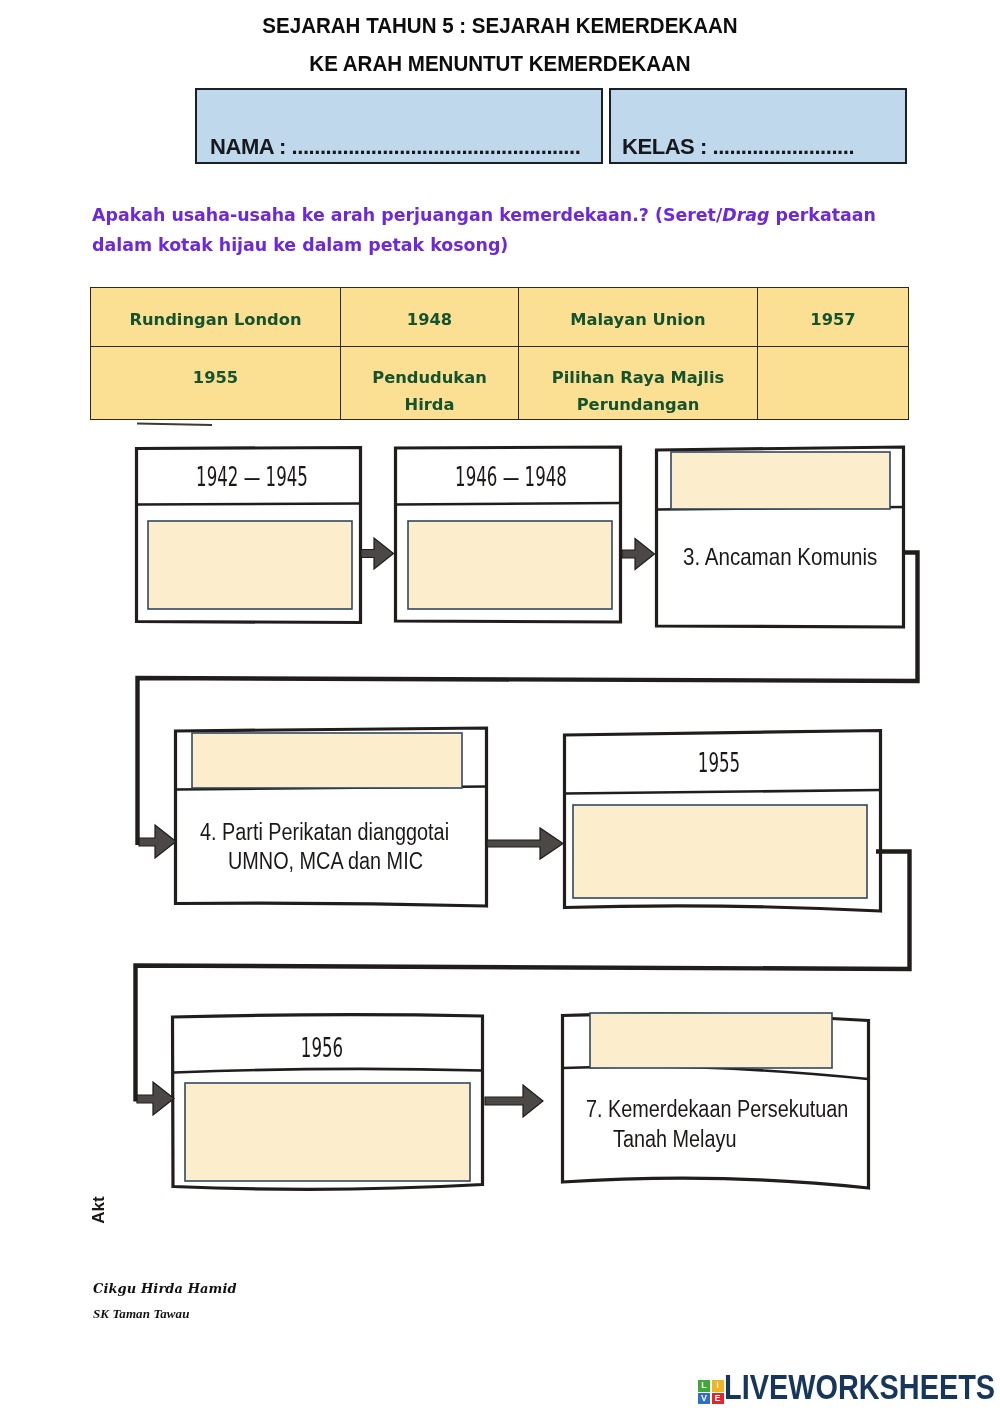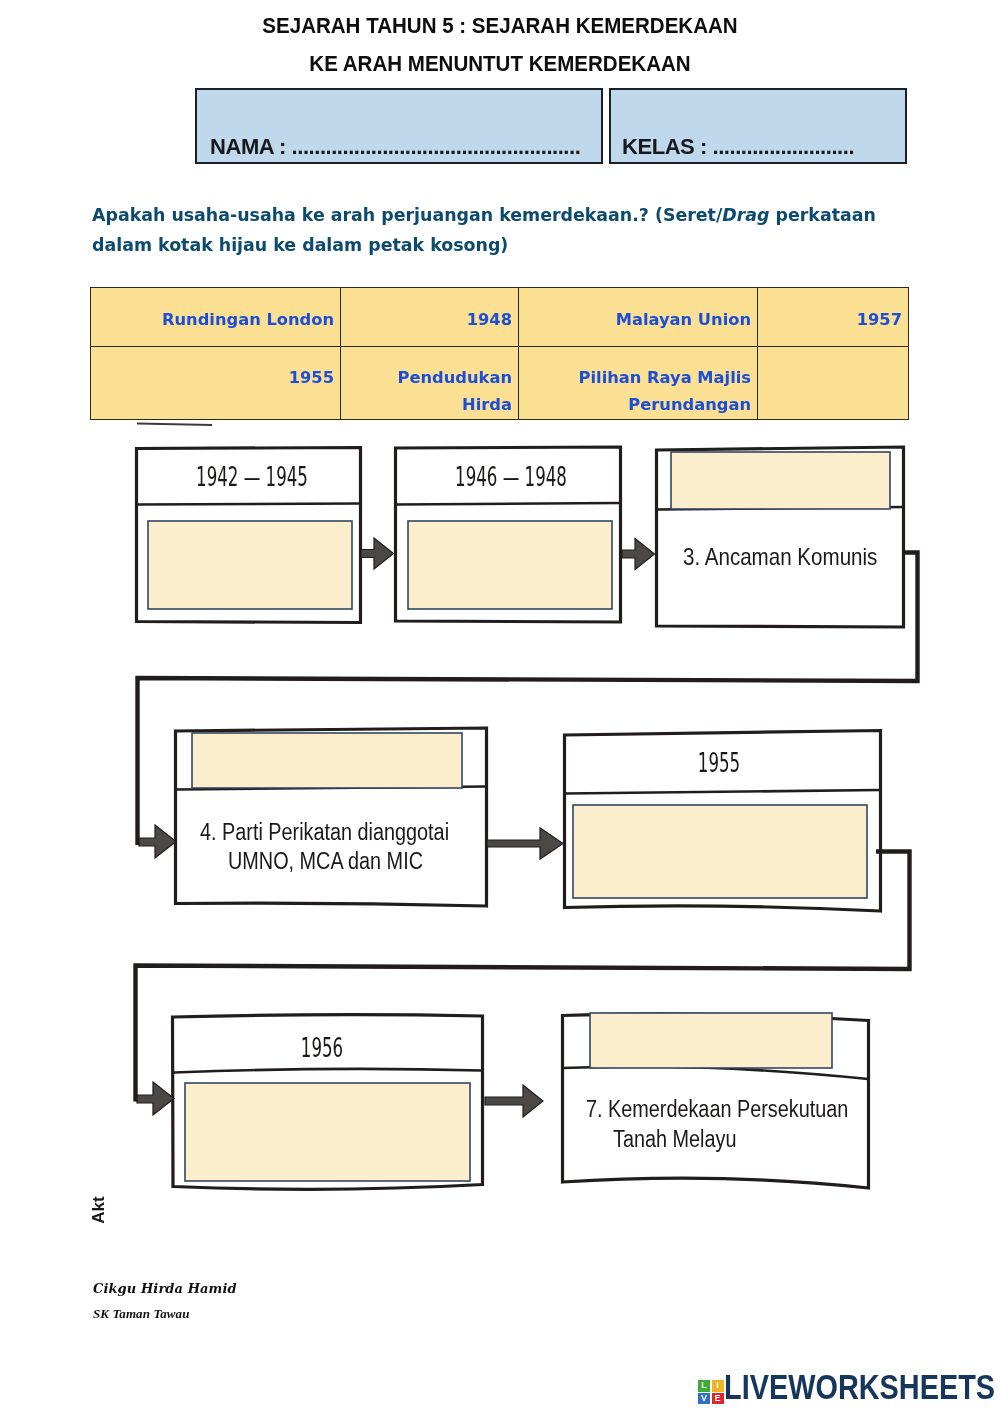--- a/index.html
+++ b/index.html
@@ -19,28 +19,28 @@
   .idbox{position:absolute;background:#c0d8ec;border:2.2px solid #1a2029;box-sizing:border-box;}
   .idbox .lbl{position:absolute;bottom:2px;font-size:22px;color:#15181c;white-space:nowrap;letter-spacing:-0.45px;
               font-family:"Liberation Sans",sans-serif;font-weight:bold;}
   #namebox{left:195px;top:88px;width:408px;height:76px;}
   #namebox .lbl{left:13px;}
   #kelasbox{left:609px;top:88px;width:298px;height:76px;}
   #kelasbox .lbl{left:11px;}
 
   
   .q{position:absolute;left:92px;top:200px;width:830px;font-family:"DejaVu Sans",sans-serif;
-     font-weight:bold;font-size:17.4px;line-height:30px;color:#0c4a6e;}
+     font-weight:bold;font-size:17.4px;line-height:30px;color:#6d28d9;}
   .q i{font-style:italic;}
 
   
   #wordtable{position:absolute;left:90px;top:287px;width:818px;border-collapse:collapse;
              background:#fbdf93;table-layout:fixed;}
-  #wordtable td{border:1.5px solid #2c2a12;text-align:right;vertical-align:middle;
-                font-family:"DejaVu Sans",sans-serif;font-weight:bold;font-size:16.3px;color:#1d4ed8;
+  #wordtable td{border:1.5px solid #2c2a12;text-align:center;vertical-align:middle;
+                font-family:"DejaVu Sans",sans-serif;font-weight:bold;font-size:16.3px;color:#14532d;
                 line-height:27px;padding:0 6px;}
   #wordtable tr.r1 td{height:53px;padding-top:5px;}
   #wordtable tr.r2 td{height:55px;padding-top:17px;vertical-align:top;}
   #wordtable col.c1{width:250px;}
   #wordtable col.c2{width:178px;}
   #wordtable col.c3{width:239px;}
   #wordtable col.c4{width:151px;}
 
   
   #scan{position:absolute;left:0;top:0;width:1000px;height:1413px;}

